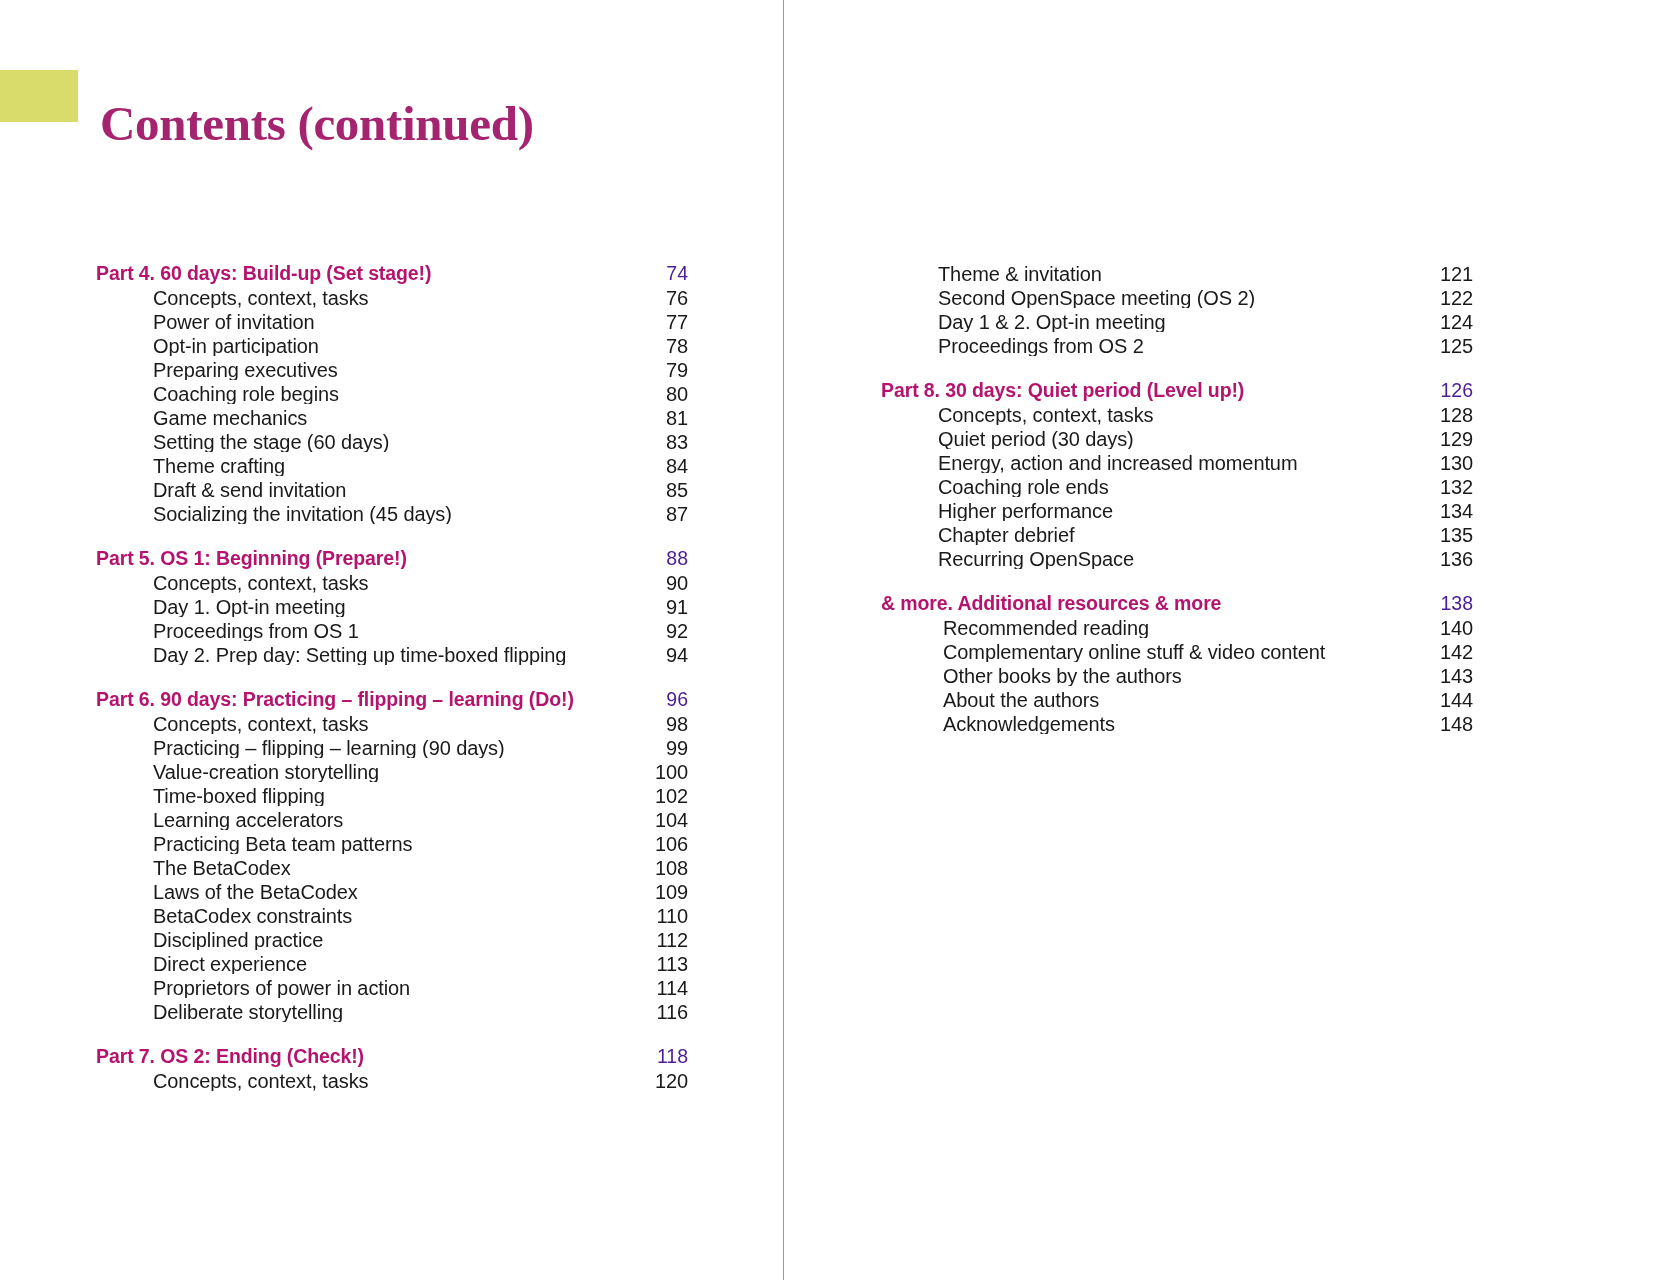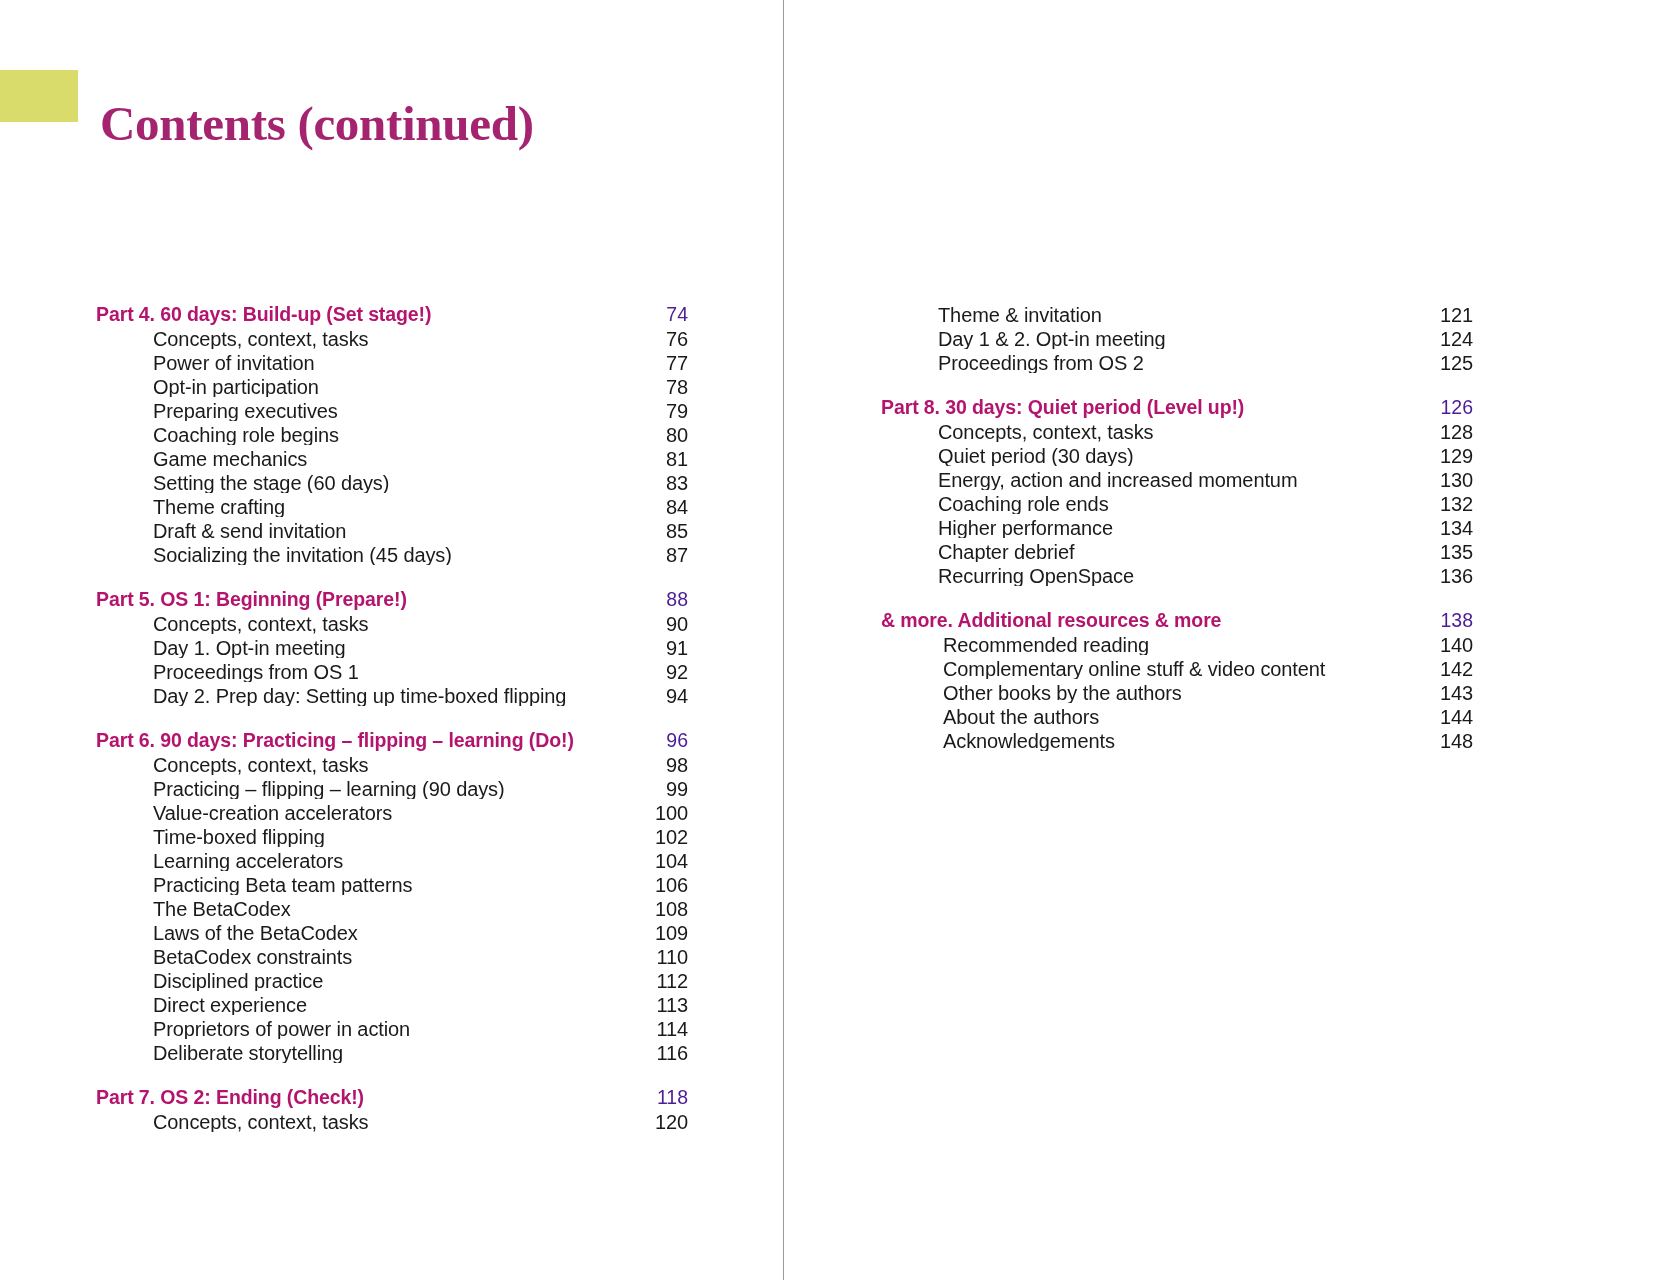--- a/index.html
+++ b/index.html
@@ -74,21 +74,20 @@
     display: flex;
     align-items: baseline;
     width: 100%;
     line-height: 1.0;
     height: 24px;
   }
   .toc-row .label {
     flex: 1 1 auto;
     white-space: nowrap;
     overflow: hidden;
-    margin-top: 41px;
   }
   .toc-row .page {
     flex: 0 0 auto;
     text-align: right;
     min-width: 40px;
     white-space: nowrap;
   }
 
   
   .toc-row.heading {
@@ -202,21 +201,21 @@
         </div>
         <div class="toc-row entry">
           <span class="label">Concepts, context, tasks</span>
           <span class="page">98</span>
         </div>
         <div class="toc-row entry">
           <span class="label">Practicing – flipping – learning (90 days)</span>
           <span class="page">99</span>
         </div>
         <div class="toc-row entry">
-          <span class="label">Value-creation accelerators</span>
+          <span class="label">Value-creation storytelling</span>
           <span class="page">100</span>
         </div>
         <div class="toc-row entry">
           <span class="label">Time-boxed flipping</span>
           <span class="page">102</span>
         </div>
         <div class="toc-row entry">
           <span class="label">Learning accelerators</span>
           <span class="page">104</span>
         </div>
@@ -264,20 +263,24 @@
         </div>
       </div>
     </div>
   <div class="toc-column right" id="col-right">
       <div class="toc-section">
         <div class="toc-row entry">
           <span class="label">Theme &amp; invitation</span>
           <span class="page">121</span>
         </div>
         <div class="toc-row entry">
+          <span class="label">Second OpenSpace meeting (OS 2)</span>
+          <span class="page">122</span>
+        </div>
+        <div class="toc-row entry">
           <span class="label">Day 1 &amp; 2. Opt-in meeting</span>
           <span class="page">124</span>
         </div>
         <div class="toc-row entry">
           <span class="label">Proceedings from OS 2</span>
           <span class="page">125</span>
         </div>
       </div>
       <div class="toc-section">
         <div class="toc-row heading">

